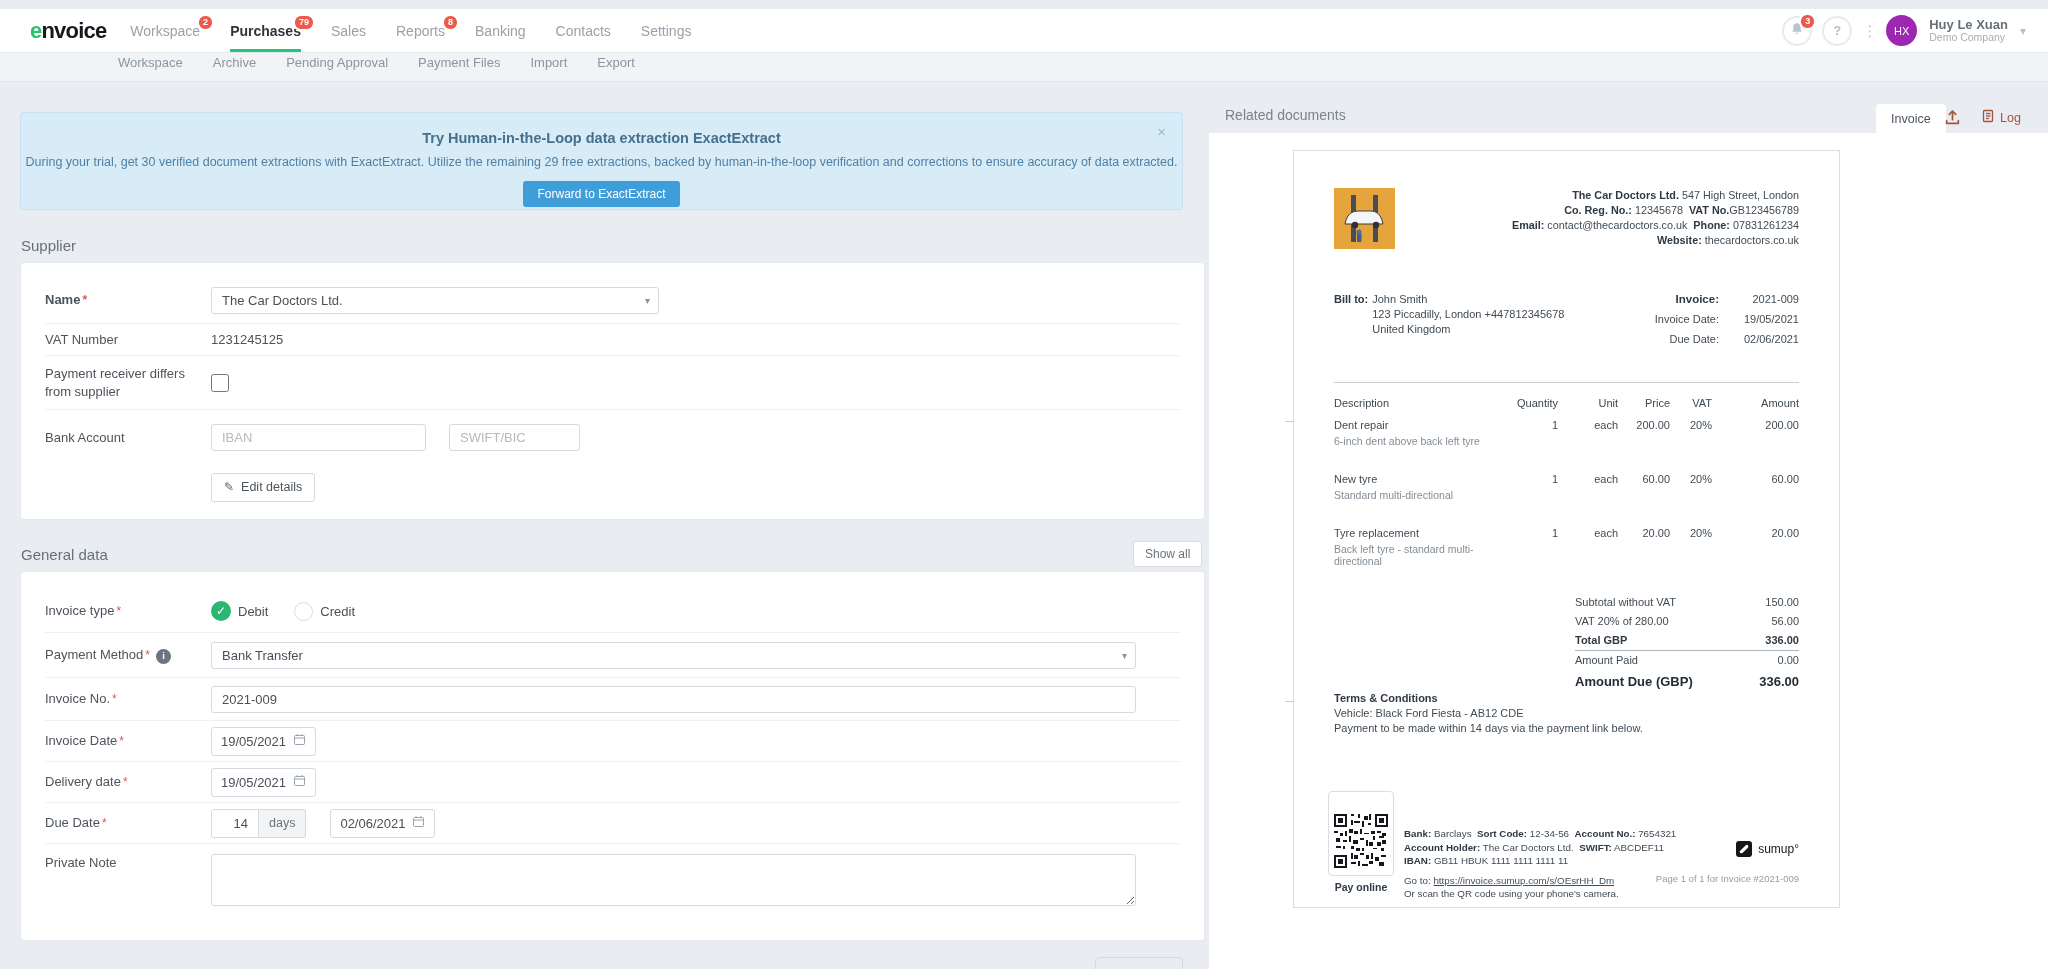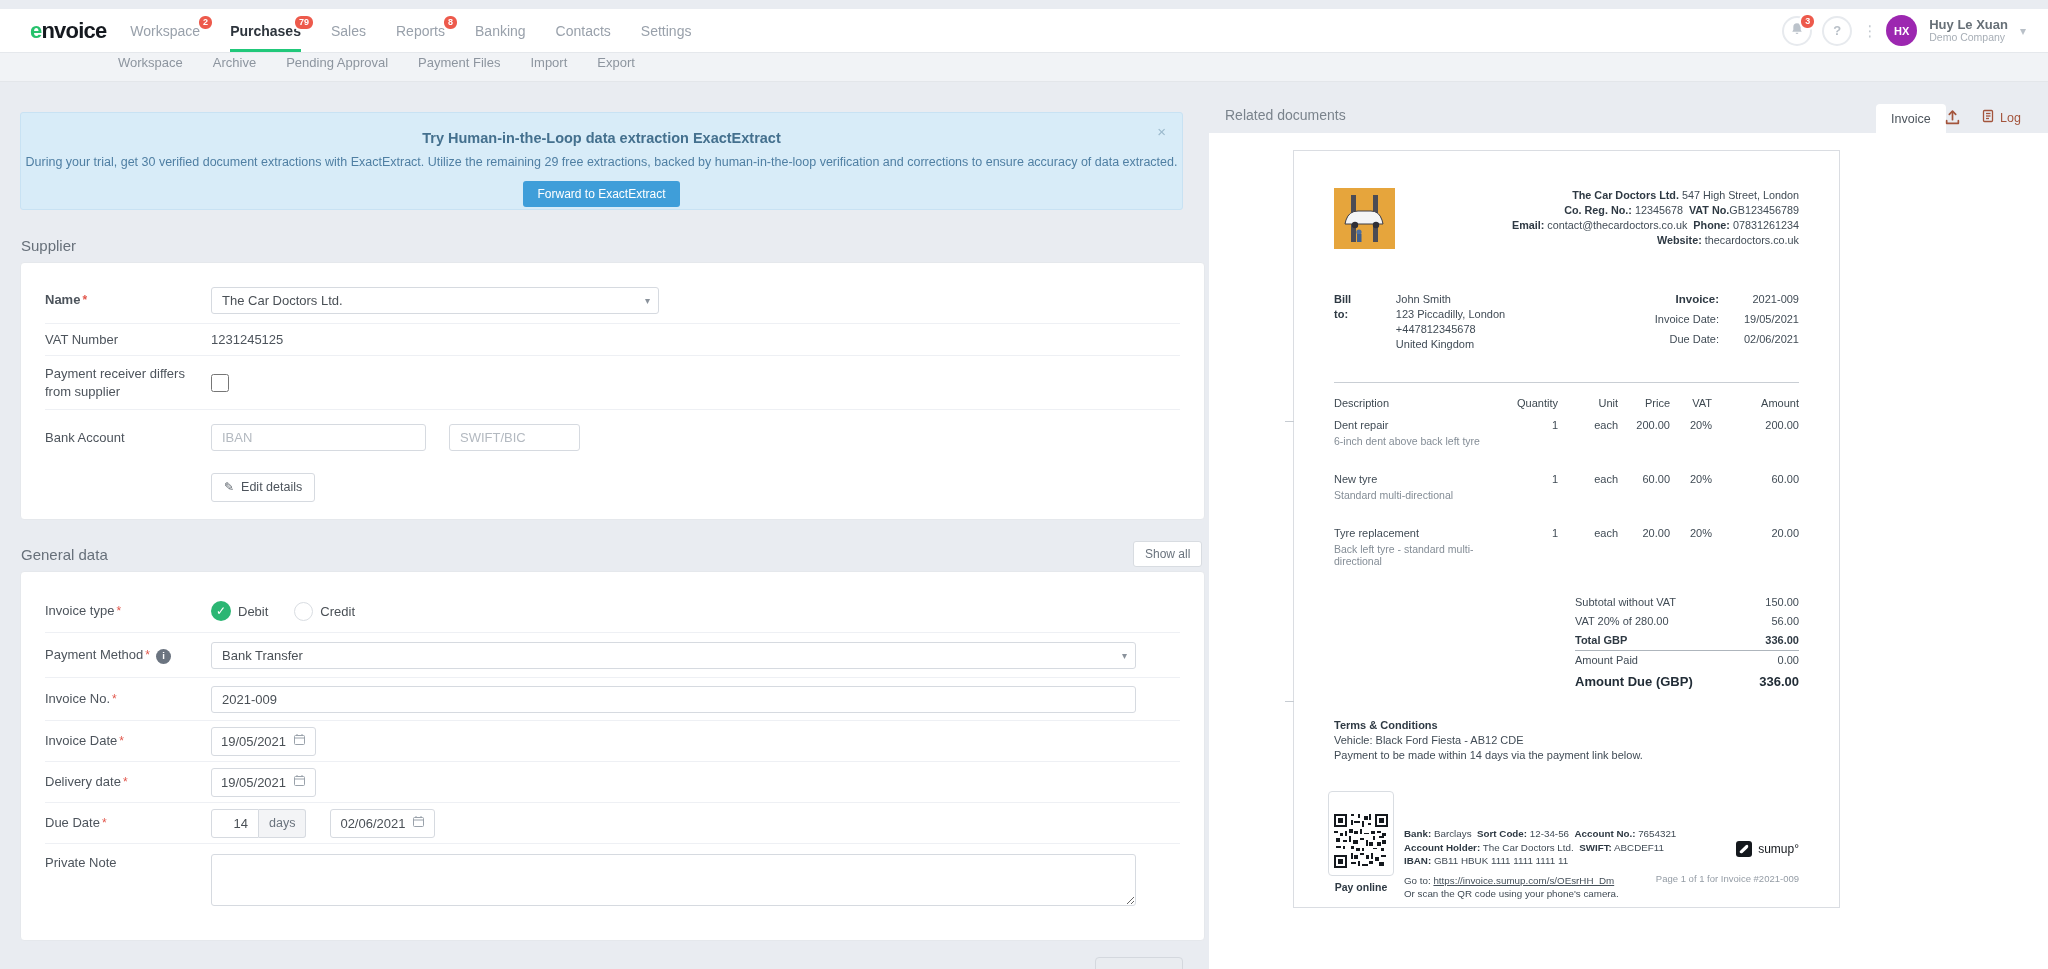--- a/index.html
+++ b/index.html
@@ -13,21 +13,21 @@
   .logo .lg-first { color:#27c26c; }
   .mainnav { display:flex; align-items:center; gap:30px; height:100%; }
   .nav-item { position:relative; font-size:14px; color:#99a1ab; height:100%; display:flex; align-items:center; cursor:pointer; }
   .nav-item.active { color:#2e353d; font-weight:700; }
   .nav-item.active::after { content:""; position:absolute; left:0; right:0; bottom:0; height:3px; background:#21c87a; }
   .nav-badge { position:absolute; top:5px; right:-14px; background:#ed5a4c; color:#fff; font-size:9px; font-weight:700; line-height:1; padding:2px 4px; border-radius:8px; border:2px solid #fff; }
   .nav-right { margin-left:auto; display:flex; align-items:center; gap:10px; padding-right:22px; }
   .circle-icon { position:relative; width:30px; height:30px; border-radius:50%; border:2px solid #e7eaee; display:flex; align-items:center; justify-content:center; color:#b9c0c8; font-size:13px; font-weight:700; cursor:pointer; }
   .circle-icon .nav-badge { top:-5px; right:-6px; }
   .kebab { color:#c3c9d0; font-size:15px; width:14px; text-align:center; cursor:pointer; }
-  .avatar { width:31px; height:31px; border-radius:50%; background:#9c27b0; color:#fff; font-size:11px; font-weight:700; display:flex; align-items:center; justify-content:center; }
+  .avatar { width:31px; height:31px; border-radius:50%; background:#9c27b0; color:#fff; font-size:11px; font-weight:400; display:flex; align-items:center; justify-content:center; }
   .user-block { line-height:1.1; margin-left:2px; }
   .user-name { font-size:13px; font-weight:700; color:#677077; }
   .user-company { font-size:10.5px; color:#a7aeb6; }
   .user-chevron { color:#b9c0c8; font-size:12px; margin-left:2px; cursor:pointer; }
 
   
   .subnav { position:absolute; top:44px; left:0; right:0; height:38px; background:#f1f3f6; border-bottom:1px solid #e3e6ea; display:flex; align-items:center; gap:30px; padding-left:118px; z-index:20; }
   .subnav-item { font-size:13px; color:#8d959f; cursor:pointer; }
 
   
@@ -78,21 +78,21 @@
   .panel-body { position:absolute; left:0; right:0; top:51px; bottom:0; background:#fff; }
 
   
   .doc { position:absolute; left:84px; top:17px; width:547px; height:758px; background:#fff; border:1px solid #dadde2; padding:37px 40px 0 40px; font-size:11px; color:#404b55; }
   .fold { position:absolute; left:-9px; width:9px; height:1px; background:#c7ccd2; }
   .doc b, .doc .b { font-weight:700; color:#2e3943; }
   .doc-header { display:flex; }
   .doc-logo { width:61px; height:61px; flex:none; }
   .company { margin-left:auto; text-align:right; line-height:15px; font-size:10.8px; }
   .billmeta { display:flex; margin-top:43px; }
-  .billto { display:flex; gap:28px; line-height:15px; }
+  .billto { display:flex; gap:4px; line-height:15px; }
   .meta { margin-left:auto; width:215px; }
   .meta-row { display:flex; justify-content:space-between; line-height:15px; margin-bottom:5px; }
   .meta-row .mlabel { text-align:right; flex:1; }
   .meta-row .mval { width:80px; text-align:right; }
   .doc hr { border:none; border-top:1px solid #aeb5bc; margin:0; }
   .hr-light { border-top:1px solid #c9ced4 !important; }
   .items-head, .item-row { display:flex; align-items:flex-start; }
   .col-desc { flex:1; }
   .col-qty { width:52px; text-align:right; }
   .col-unit { width:60px; text-align:right; }
@@ -100,21 +100,21 @@
   .col-vat { width:42px; text-align:right; }
   .col-amt { width:87px; text-align:right; }
   .items-head { margin:14px 0 10px 0; color:#3d4850; }
   .item-row { margin-bottom:26px; }
   .item-sub { font-size:10.5px; color:#848d96; margin-top:4px; }
   .totals { width:224px; margin-left:auto; margin-top:6px; }
   .t-row { display:flex; justify-content:space-between; line-height:19px; }
   .t-row.bold { font-weight:700; color:#2e3943; }
   .t-sep { border:none; border-top:1px solid #c2c8ce; margin:9px 0 8px 0; }
   .t-row.due { font-size:13px; font-weight:700; color:#222d37; margin-top:2px; }
-  .terms { margin-top:27px; line-height:15px; }
+  .terms { line-height:15px; }
   .doc-footer { position:absolute; left:34px; right:40px; top:640px; }
   .qr-col { position:absolute; left:0; top:0; width:66px; text-align:center; }
   .qr-box { border:1px solid #d9dde2; border-radius:4px; background:#fff; padding:22px 5px 5px 5px; }
   .pay-online { font-weight:700; font-size:10.5px; color:#2e3943; margin-top:5px; }
   .bankinfo { position:absolute; left:76px; top:36px; font-size:9.8px; line-height:13.5px; }
   .bank-goto { margin-top:6px; }
   .bank-goto a { color:#45505a; }
   .sumup-block { position:absolute; right:0; top:50px; display:flex; align-items:center; gap:6px; }
   .sumup-word { font-weight:400; font-size:12px; color:#14181d; }
   .page-line { position:absolute; right:0; top:82px; font-size:9.5px; color:#949ca5; }

